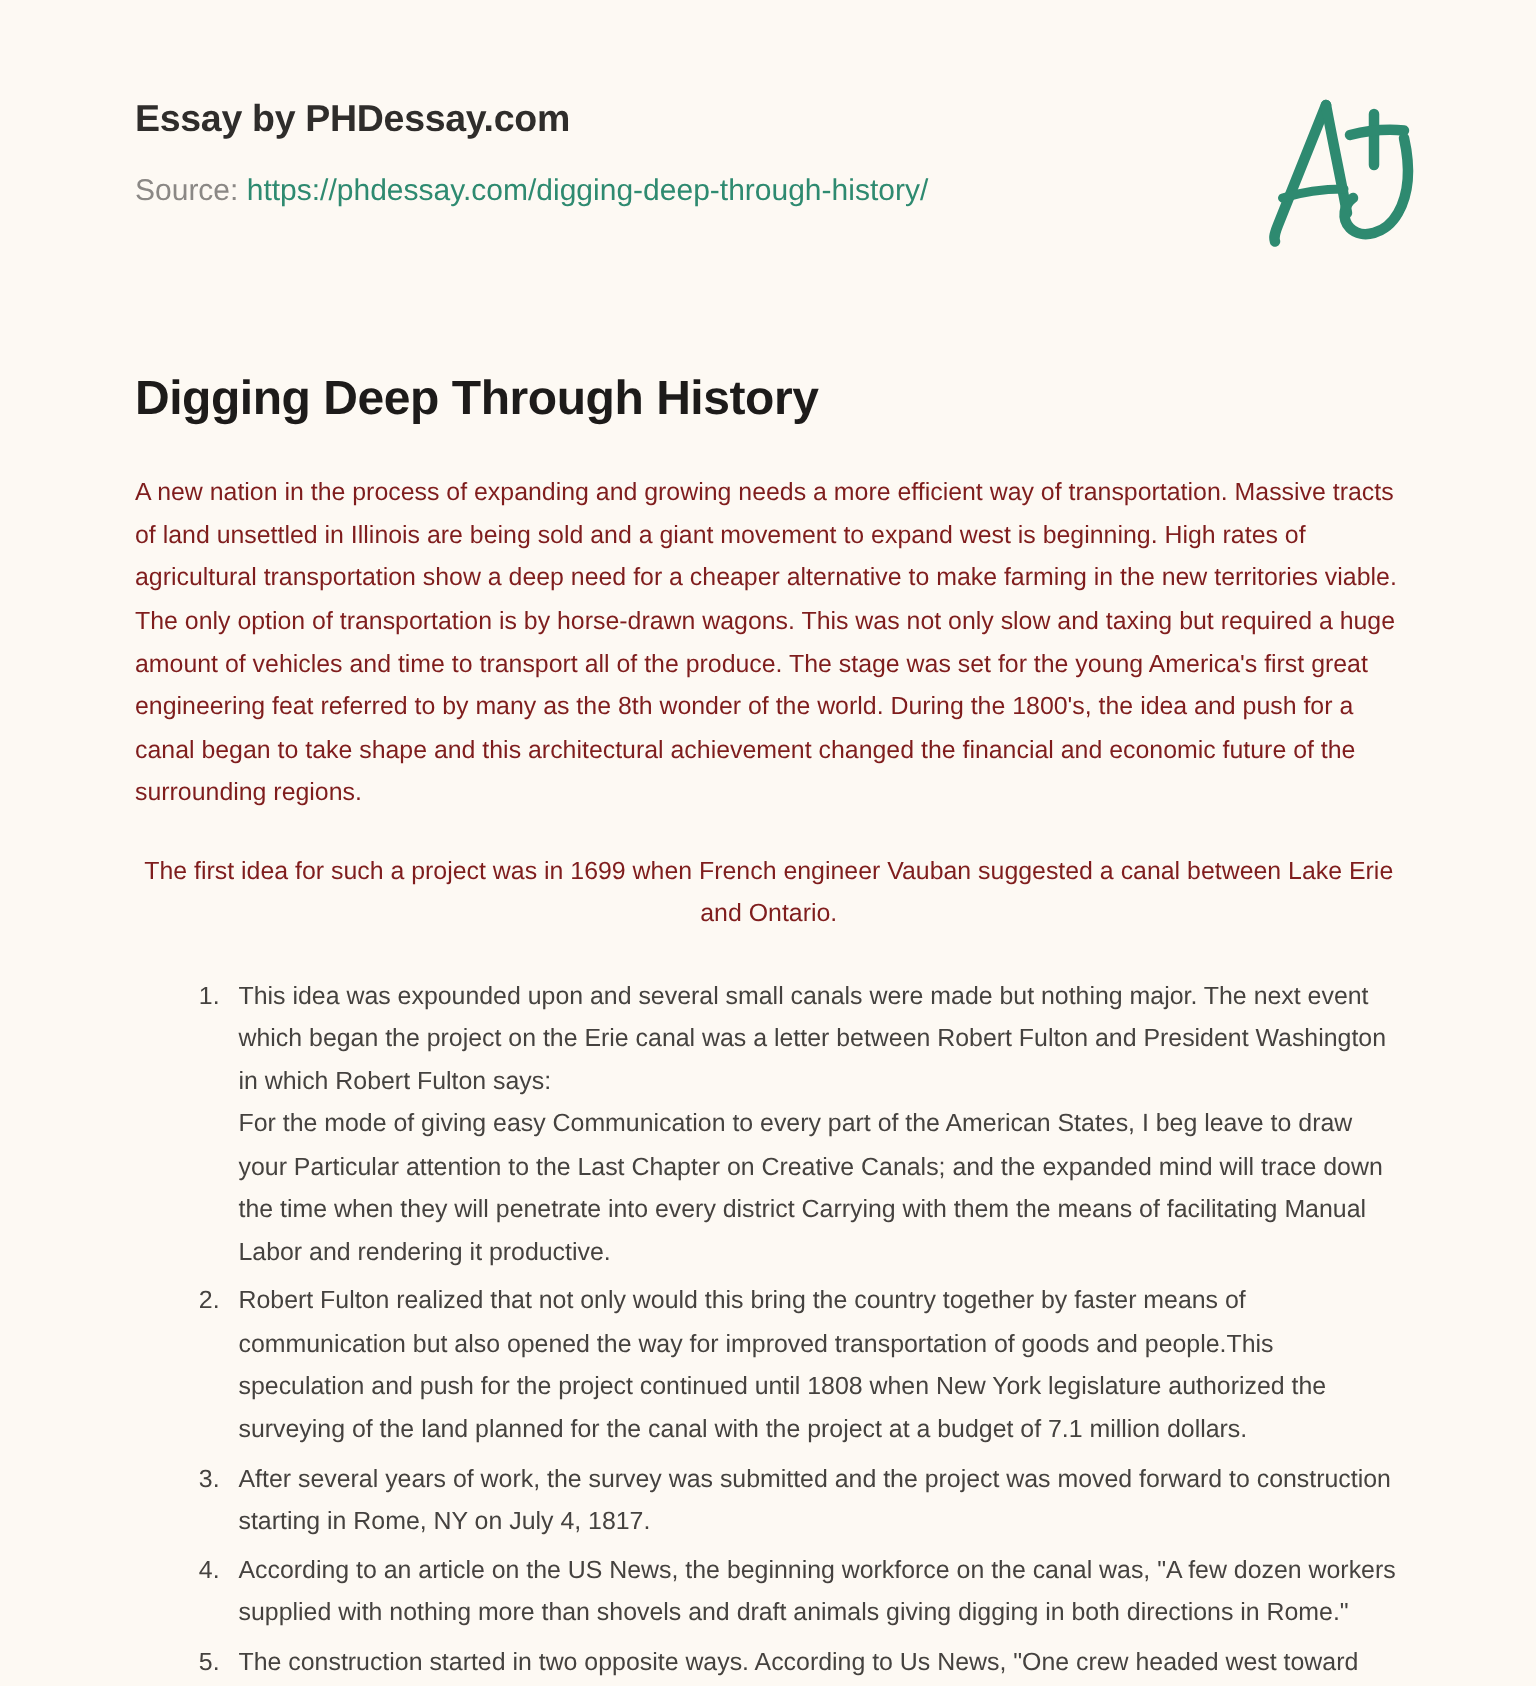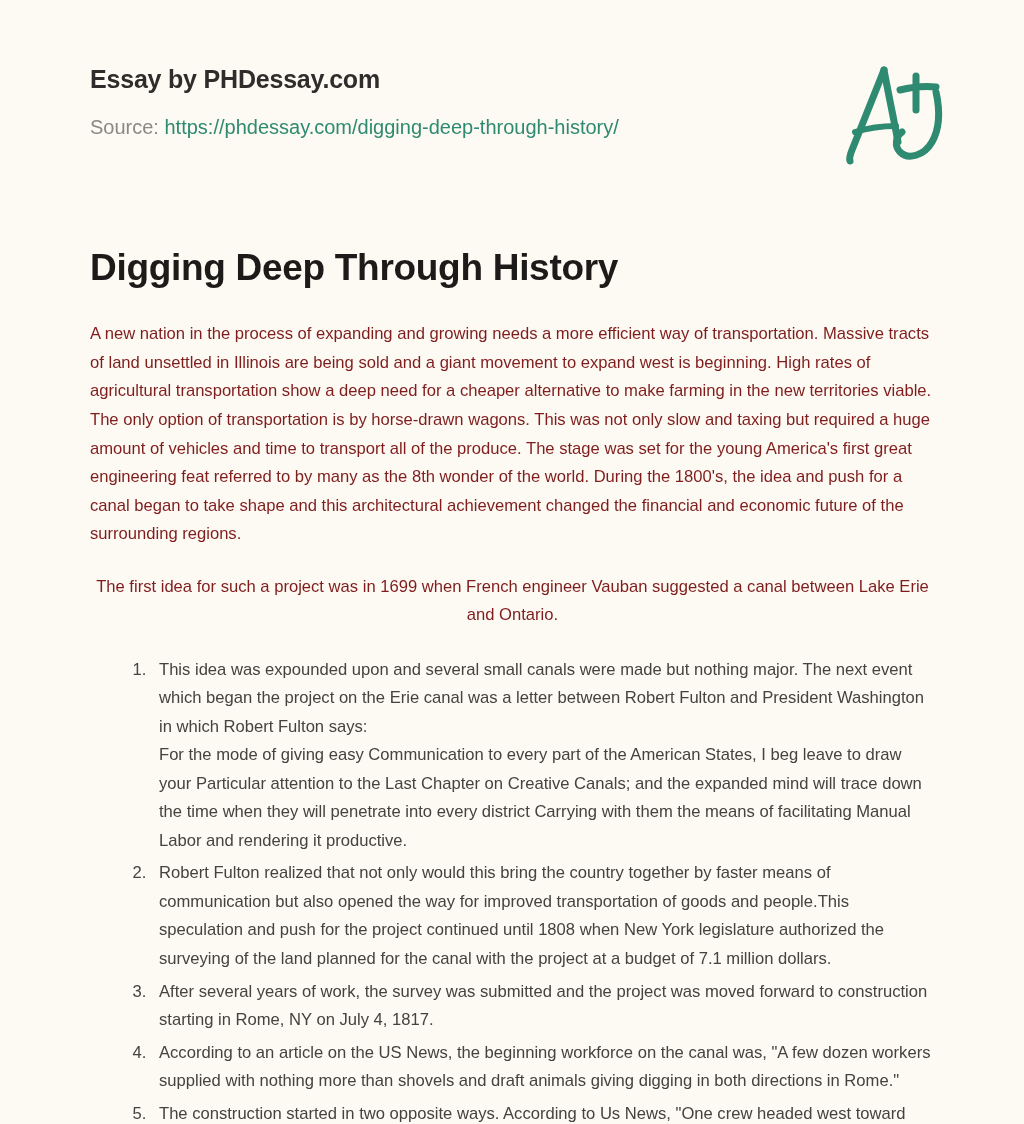--- a/index.html
+++ b/index.html
@@ -59,21 +59,21 @@
     width: 120px;
     height: 108px;
   }
   .logo svg { display: block; width: 100%; height: 100%; }
 
   
   .article {
     padding: 0 89px 0 90px;
   }
   .article-title {
-    font-size: 37px;
+    font-size: 32px;
     font-weight: bold;
     color: #1d1b1a;
     letter-spacing: -0.3px;
     margin: 0;
     padding-top: 60px;
     line-height: 1.2;
   }
 
   .body-text {
     font-size: 16.6px;

